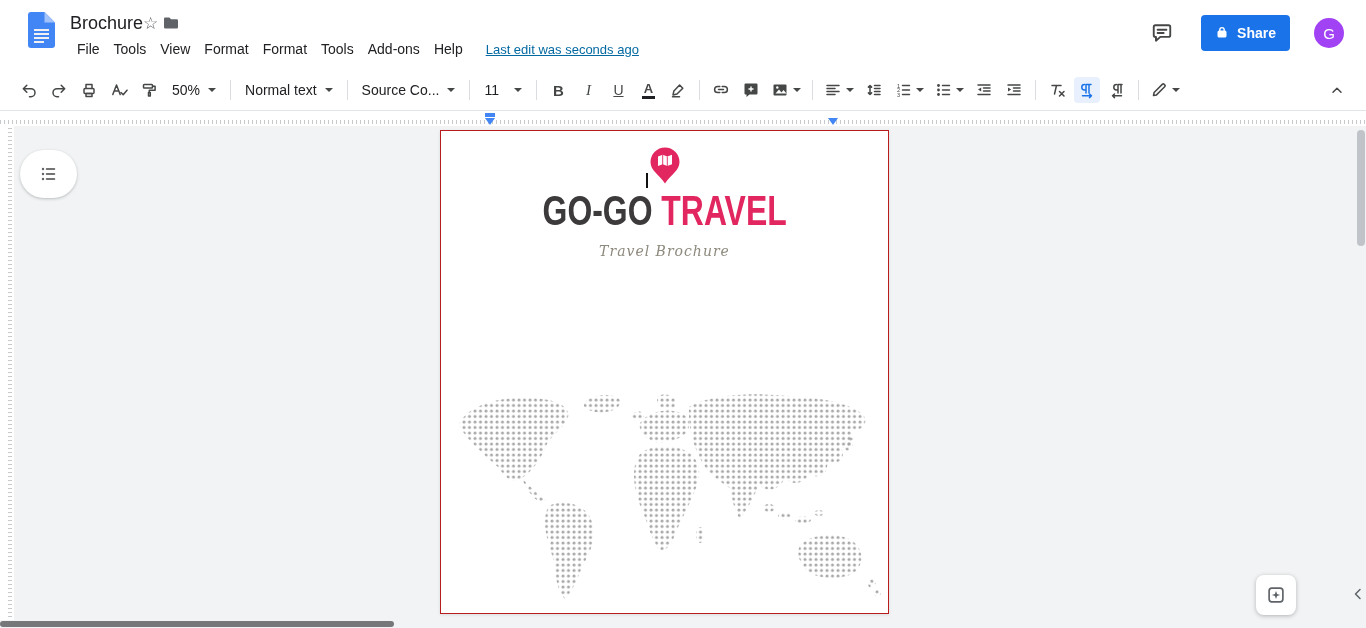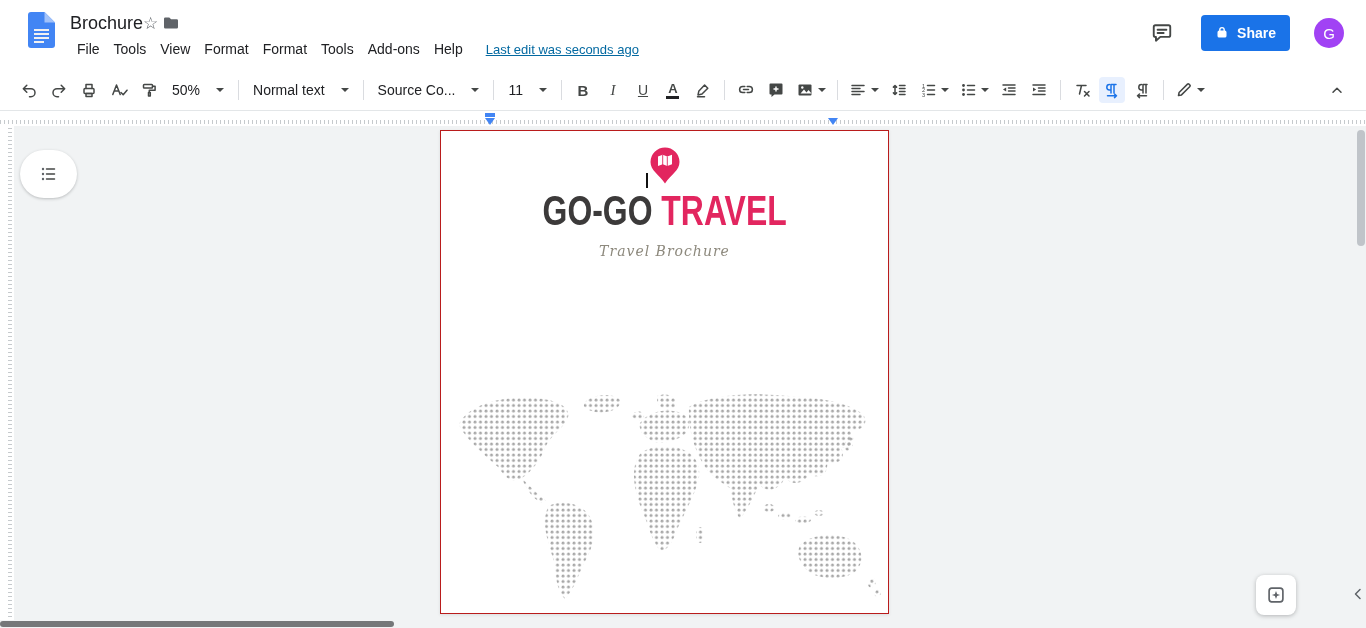--- a/index.html
+++ b/index.html
@@ -21,21 +21,21 @@
                height:36px; padding:0 14px; border-radius:4px; border:none; cursor:pointer; }
   .avatar { width:30px; height:30px; border-radius:50%; background:#a142f4; color:#fff; font-size:15px;
             display:flex; align-items:center; justify-content:center; cursor:pointer; }
   .icon-btn { display:flex; align-items:center; justify-content:center; cursor:pointer; border-radius:50%; padding:4px; }
 
   
   .toolbar { height:41px; display:flex; align-items:center; padding:0 14px; border-bottom:1px solid #e3e6e8; background:#fff; }
   .tb-btn { min-width:26px; height:26px; border-radius:4px; display:flex; align-items:center; justify-content:center;
             color:#444746; cursor:pointer; margin:0 2px; }
   .tb-sep { width:1px; height:20px; background:#dadce0; margin:0 6px; flex:none; }
-  .tb-dd { display:flex; align-items:center; gap:16px; height:26px; padding:0 8px; border-radius:4px; font-size:14px;
+  .tb-dd { display:flex; align-items:center; gap:8px; height:26px; padding:0 8px; border-radius:4px; font-size:14px;
            color:#202124; cursor:pointer; white-space:nowrap; }
   .caret { width:0; height:0; border-left:4px solid transparent; border-right:4px solid transparent;
            border-top:4px solid #444746; flex:none; }
   .bold-b { font-weight:bold; font-size:15px; }
   .italic-i { font-style:italic; font-family:"Liberation Serif",serif; font-size:15px; }
   .uline-u { text-decoration:underline; font-size:14px; }
   .tcolor { display:flex; flex-direction:column; align-items:center; line-height:1; }
   .tcolor .a { font-size:13px; font-weight:bold; }
   .tcolor .bar { width:13px; height:3px; background:#202124; margin-top:1px; }
   .tb-active { background:#e8f0fe; }

